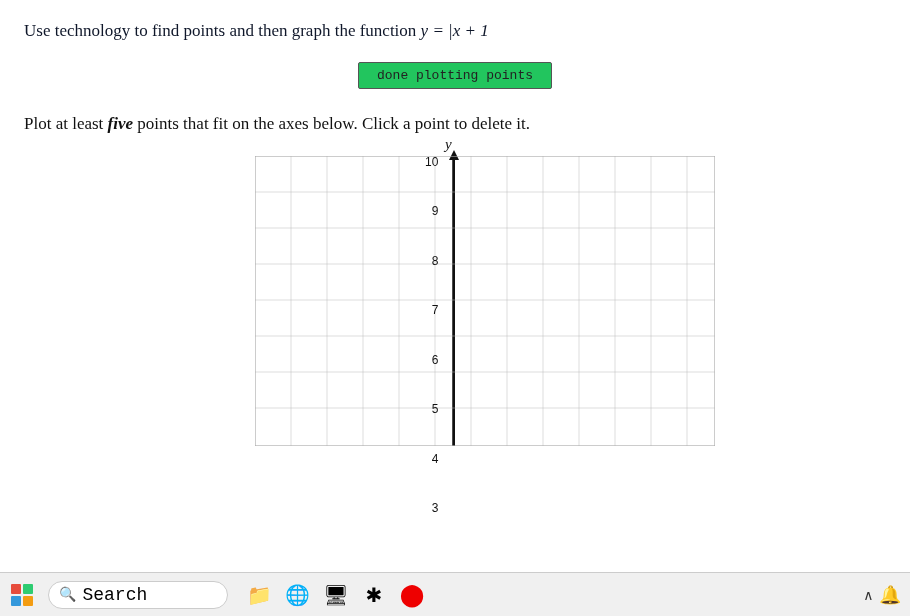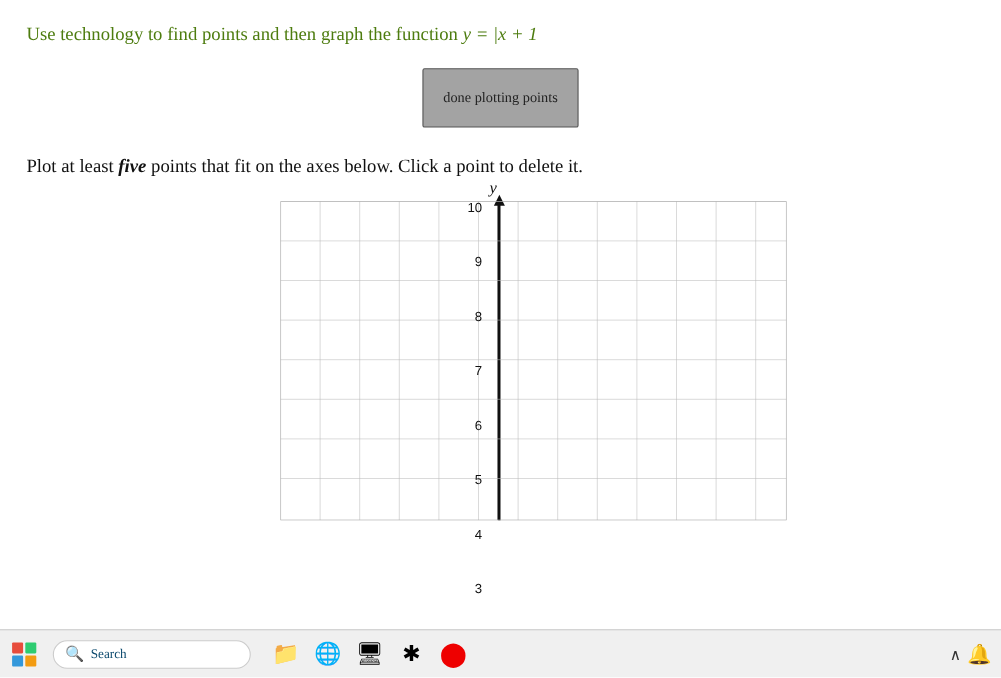--- a/index.html
+++ b/index.html
@@ -12,40 +12,40 @@
       position: relative;
     }
 
     .main-content {
       padding: 18px 24px 0 24px;
     }
 
     .instruction-text {
       font-size: 17px;
       line-height: 1.5;
-      color: #4d7c0f;
+      color: #0f172a;
       margin-bottom: 18px;
     }
 
     .instruction-text .math {
       font-style: italic;
     }
 
     .button-row {
       display: flex;
       justify-content: center;
       margin-bottom: 22px;
     }
 
     .done-btn {
       border: 1px solid #555;
-      background: #a3a3a3;
-      padding: 18px 18px;
+      background: #22c55e;
+      padding: 5px 18px;
       font-size: 13px;
-      font-family: Liberation Serif, serif;
+      font-family: Liberation Mono, monospace;
       cursor: pointer;
       border-radius: 2px;
       color: #222;
     }
 
     .plot-instruction {
       font-size: 17px;
       line-height: 1.5;
       color: #111;
       margin-bottom: 0;
@@ -177,23 +177,23 @@
       gap: 6px;
       width: 180px;
     }
 
     .search-icon-wrap {
       color: #555;
       font-size: 14px;
     }
 
     .search-label {
-      font-size: 12px;
-      font-family: Liberation Serif, serif;
-      color: #0c4a6e;
+      font-size: 18px;
+      font-family: Liberation Mono, monospace;
+      color: #000000;
     }
 
     .taskbar-icons {
       display: flex;
       align-items: center;
       gap: 6px;
       margin-left: 8px;
     }
 
     .tb-icon {

